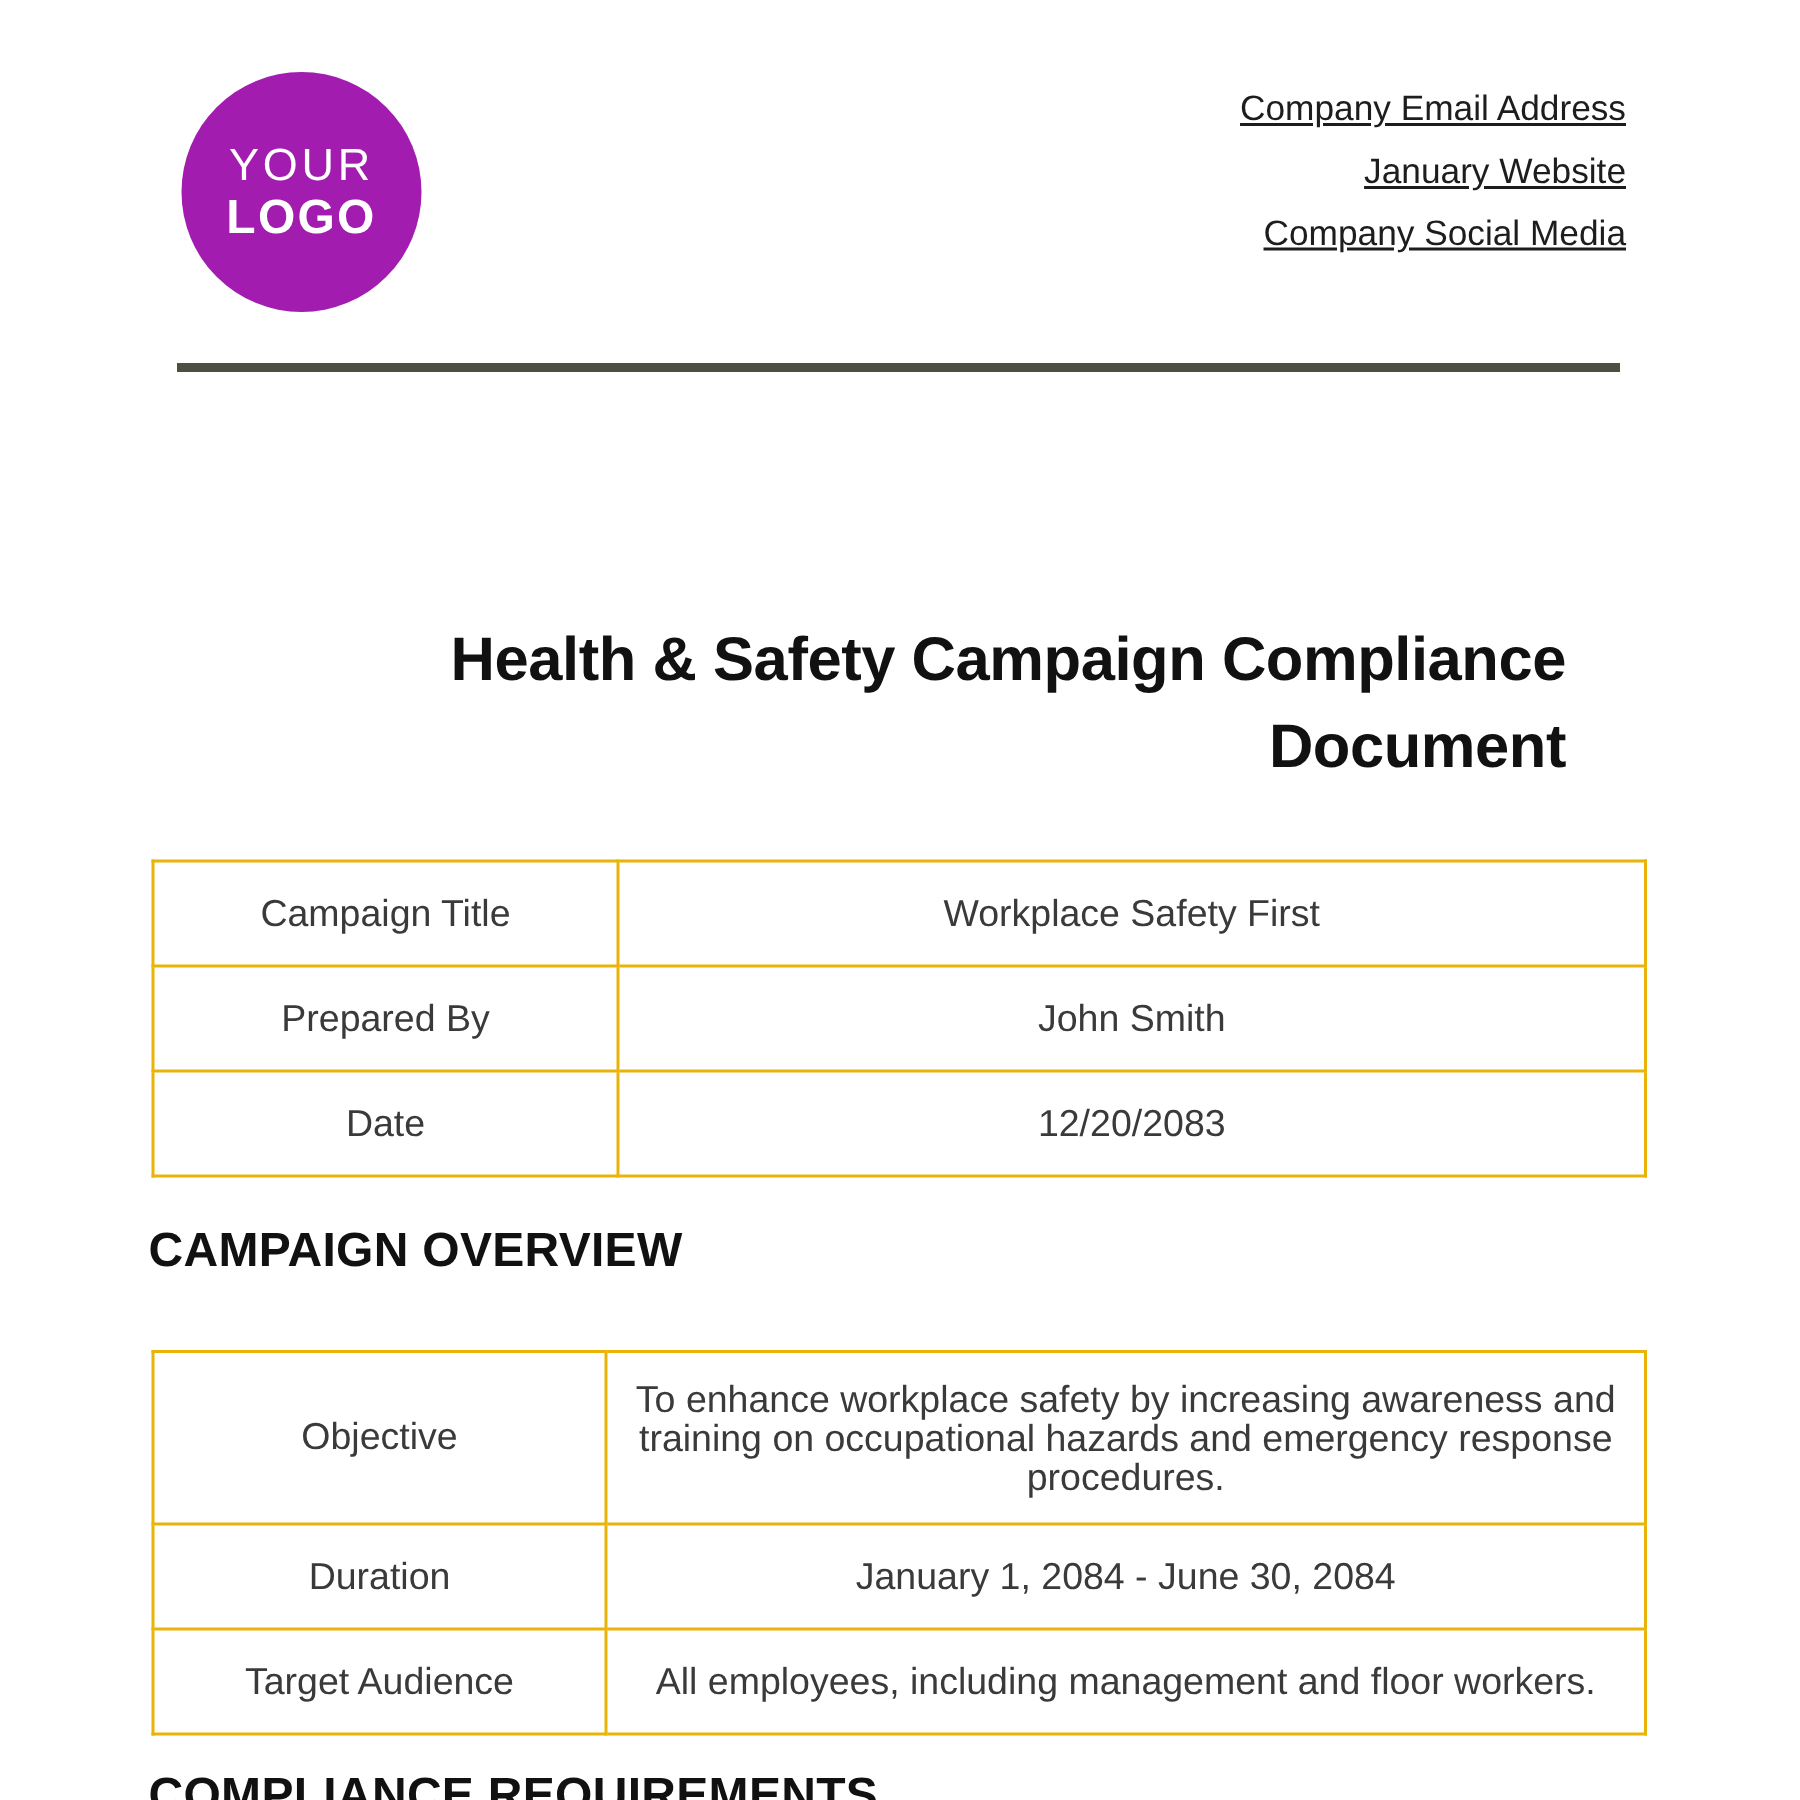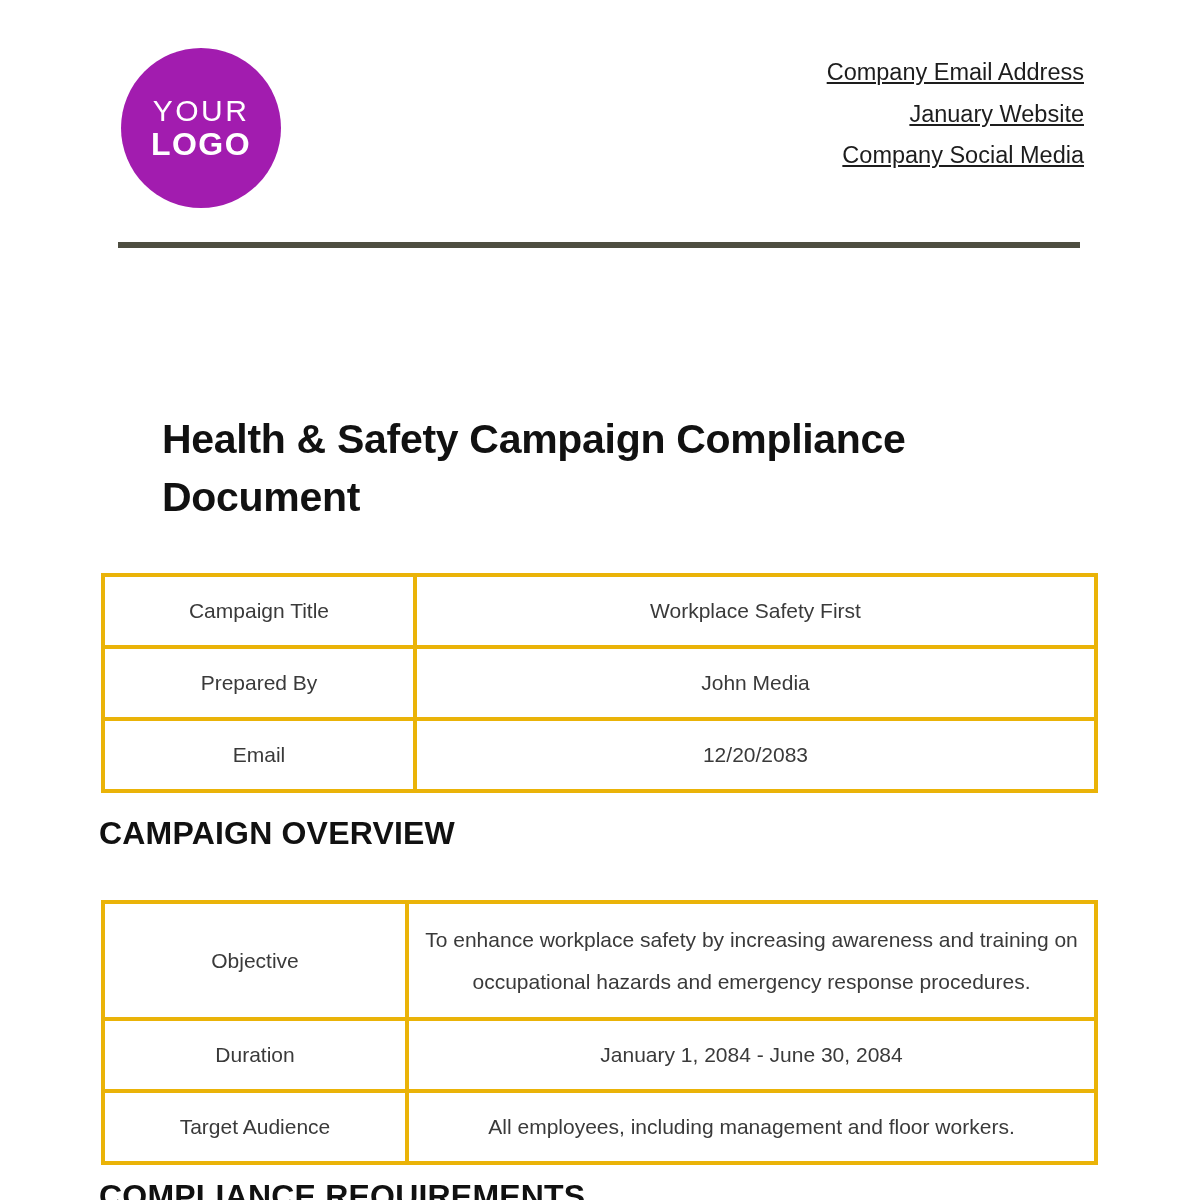--- a/index.html
+++ b/index.html
@@ -78,41 +78,41 @@
     left: 118px;
     top: 242px;
     width: 962px;
     height: 6px;
     background: #4e4e41;
   }
 
   
   .doc-title {
     position: absolute;
-    left: 162px;
+    left: 144px;
     top: 410px;
     width: 900px;
-    text-align: left;
+    text-align: right;
     font-size: 41px;
     font-weight: 700;
     color: #111111;
     line-height: 58px;
     letter-spacing: -0.3px;
   }
 
   
   .doc-table {
     position: absolute;
     border-collapse: collapse;
     table-layout: fixed;
   }
   .doc-table td {
-    border: 4px solid #eab308;
+    border: 2px solid #eab308;
     color: #3a3a3a;
-    font-size: 21px;
+    font-size: 25px;
     vertical-align: middle;
   }
   .doc-table td.label {
     text-align: center;
     padding: 8px 10px;
   }
   .doc-table td.value {
     text-align: center;
     padding: 8px 14px;
   }
@@ -138,21 +138,21 @@
   #heading-campaign-overview { top: 815px; }
   #heading-compliance-requirements { top: 1178px; }
 
   
   #table-overview {
     left: 101px;
     top: 900px;
     width: 997px;
   }
   #table-overview td.label { width: 280px; }
-  #table-overview td.value { line-height: 42px; }
+  #table-overview td.value { line-height: 26px; }
   #table-overview tr.tall td { height: 97px; }
   #table-overview tr.short td { height: 52px; }
 </style>
 </head>
 <body>
 
 <div class="page">
 
   <div class="header">
 
@@ -173,24 +173,24 @@
   <div class="doc-title">Health &amp; Safety Campaign Compliance Document</div>
 
   <table class="doc-table" id="table-info">
     <tbody>
       <tr>
         <td class="label">Campaign Title</td>
         <td class="value">Workplace Safety First</td>
       </tr>
       <tr>
         <td class="label">Prepared By</td>
-        <td class="value">John Media</td>
+        <td class="value">John Smith</td>
       </tr>
       <tr>
-        <td class="label">Email</td>
+        <td class="label">Date</td>
         <td class="value">12/20/2083</td>
       </tr>
     </tbody>
   </table>
 
   <div class="section-heading" id="heading-campaign-overview">CAMPAIGN OVERVIEW</div>
 
   <table class="doc-table" id="table-overview">
     <tbody>
       <tr class="tall">

